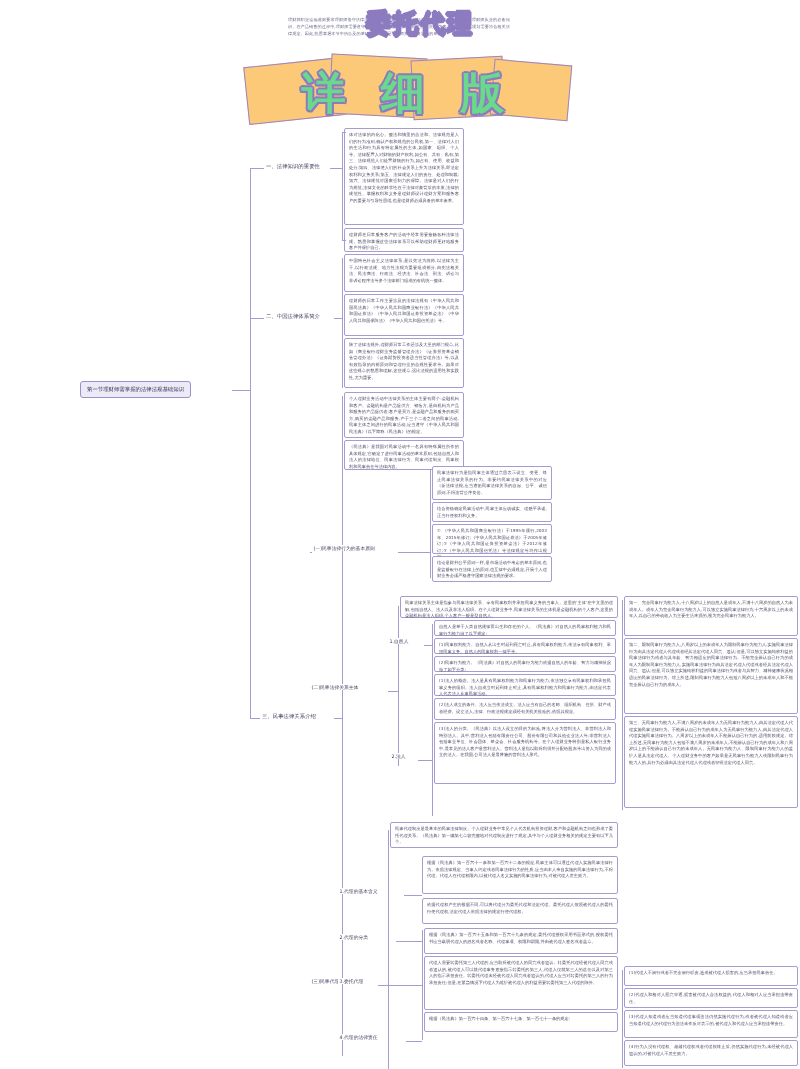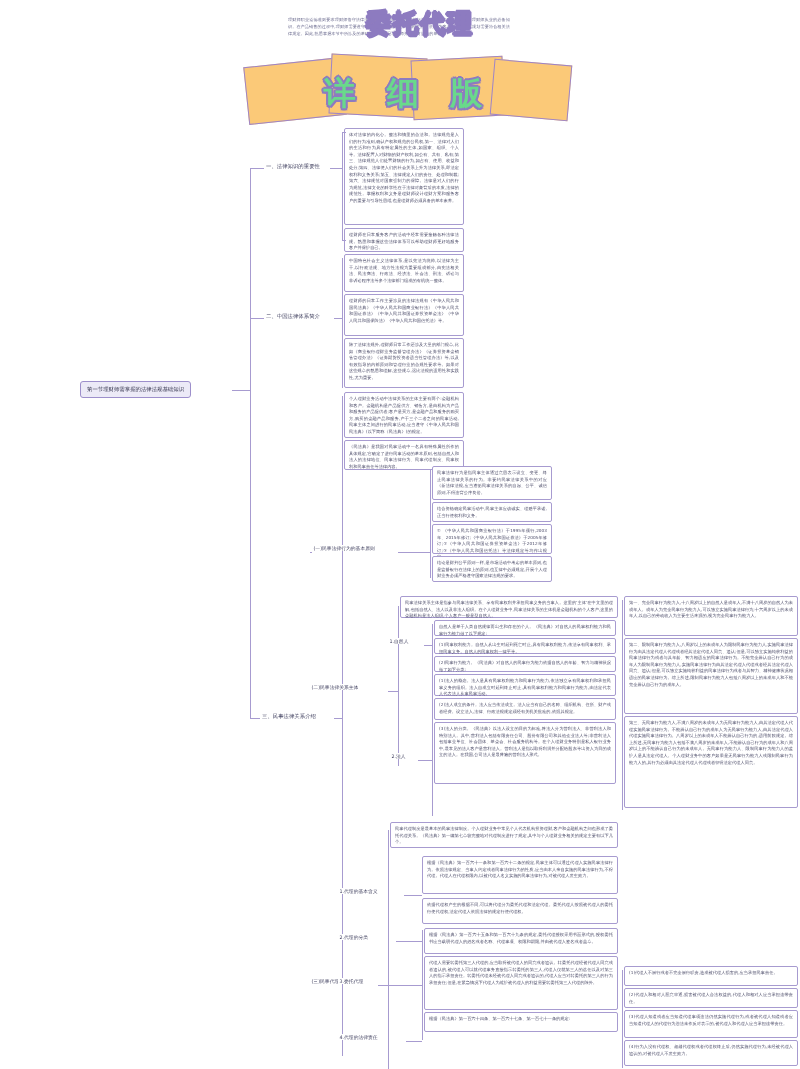--- a/index.html
+++ b/index.html
@@ -25,21 +25,21 @@
     text-shadow: 1.6px 0 0 #8d7bc0, -1.6px 0 0 #8d7bc0, 0 1.6px 0 #8d7bc0, 0 -1.6px 0 #8d7bc0;
     z-index:5;
   }
   .plate { position:absolute; background:#fbc978; border:1.6px solid #9d84c8; }
   .p1 { left:246px; top:62px; width:98px; height:58px; transform:rotate(-6deg); }
   .p2 { left:330px; top:56px; width:96px; height:60px; transform:rotate(3deg); }
   .p3 { left:412px; top:58px; width:92px; height:60px; transform:rotate(-3deg); }
   .p4 { left:492px; top:62px; width:78px; height:56px; transform:rotate(5deg); }
   .hdr-title-main {
     position:absolute; left:250px; top:66px; width:316px; height:54px;
-    font-size:32px; font-weight:bold; letter-spacing:10px; text-align:center;
+    font-size:44px; font-weight:bold; letter-spacing:10px; text-align:center;
     line-height:54px; color:#69d98b;
     text-shadow: 2px 0 0 #8d7bc0, -2px 0 0 #8d7bc0, 0 2px 0 #8d7bc0, 0 -2px 0 #8d7bc0,
                  1.5px 1.5px 0 #8d7bc0, -1.5px -1.5px 0 #8d7bc0,
                  1.5px -1.5px 0 #8d7bc0, -1.5px 1.5px 0 #8d7bc0;
     z-index:6;
   }
 
   
   .node {
     position:absolute; background:#ffffff; border:0.8px solid #a79bd0;

